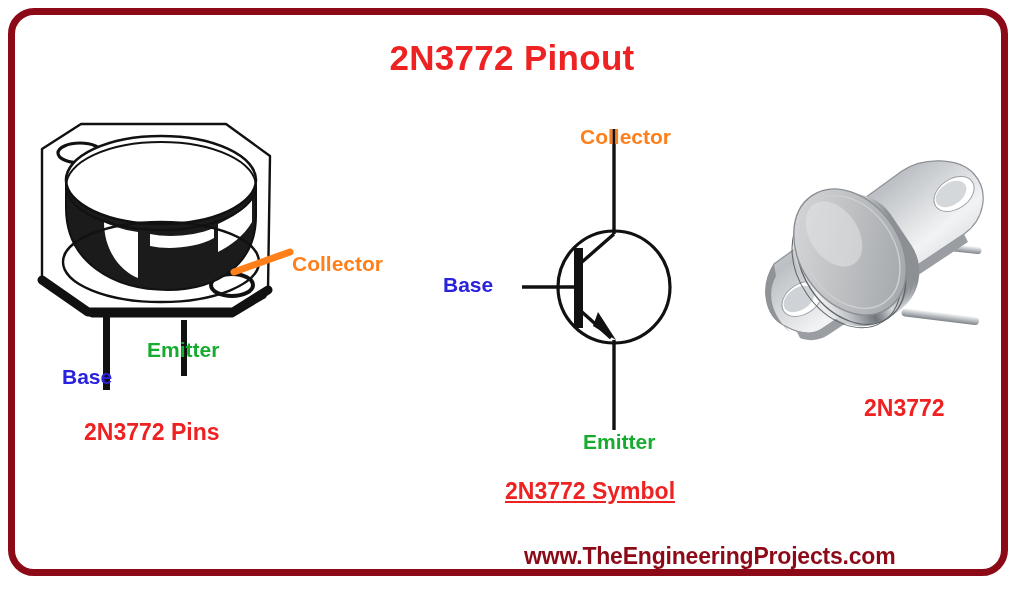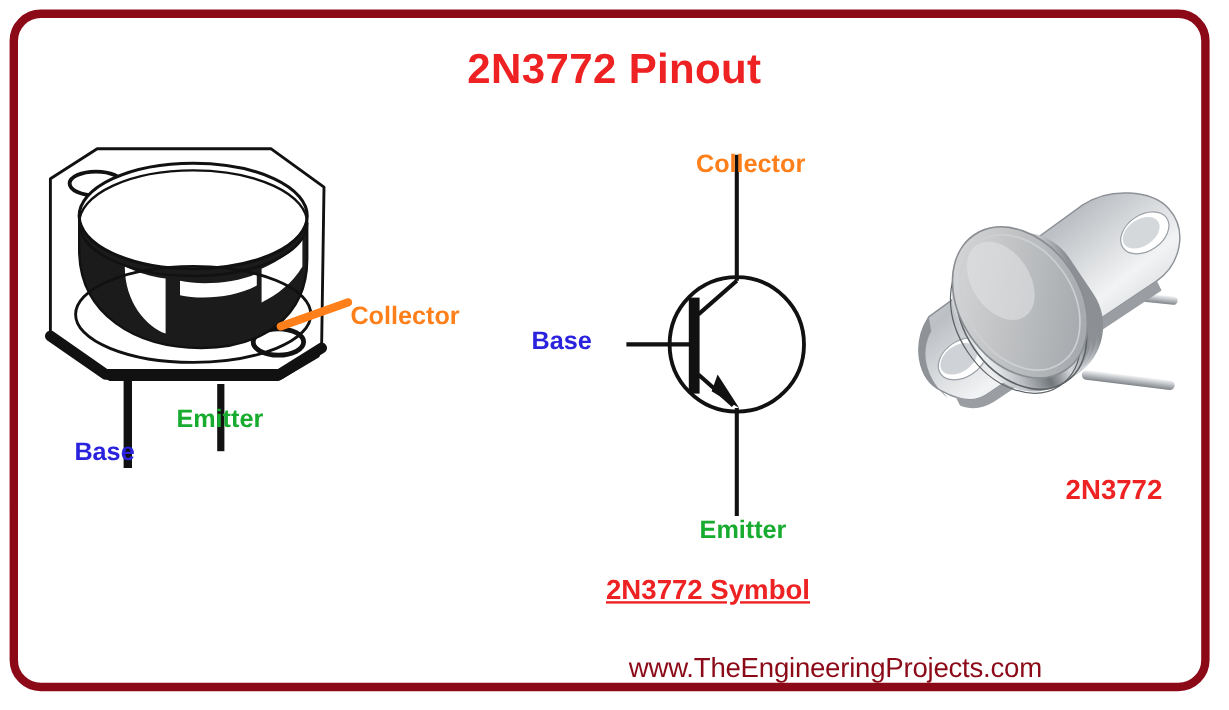--- a/index.html
+++ b/index.html
@@ -106,33 +106,33 @@
   .cap-symbol {
     left: 505px;
     top: 480px;
     font-size: 23px;
     color: #ee2222;
     text-decoration: underline;
   }
 
   
   .cap-part {
-    left: 888px;
+    left: 864px;
     top: 397px;
     font-size: 23px;
     color: #ee2222;
   }
 
   
   .footer-url {
     position: absolute;
     left: 524px;
     top: 543px;
     font-size: 23px;
-    font-weight: normal;
+    font-weight: bold;
     color: #8c0a18;
     white-space: nowrap;
     letter-spacing: -0.2px;
   }
 
   
   .art {
     position: absolute;
   }
   .art-pins   { left: 18px;  top: 112px; width: 420px; height: 300px; }
@@ -178,20 +178,21 @@
         <ellipse cx="143" cy="150" rx="98" ry="40" fill="none" stroke="#111111" stroke-width="2.4"></ellipse>
       </g>
 
       <line x1="216" y1="160" x2="272" y2="140" stroke="#ff7f1a" stroke-width="7" stroke-linecap="round"></line>
     </svg>
   </div>
 
   <div class="lbl lbl-collector-left">Collector</div>
   <div class="lbl lbl-emitter-left">Emitter</div>
   <div class="lbl lbl-base-left">Base</div>
+  <div class="lbl cap-pins">2N3772 Pins</div>
 
   <div class="art art-symbol">
     <svg viewBox="0 0 300 345" width="300" height="345">
       <g stroke="#111111" fill="none" stroke-width="3.4" stroke-linecap="butt">
 
         <line x1="184" y1="17" x2="184" y2="122"></line>
 
         <line x1="184" y1="228" x2="184" y2="318"></line>
 
         <line x1="92" y1="175" x2="148" y2="175"></line>

